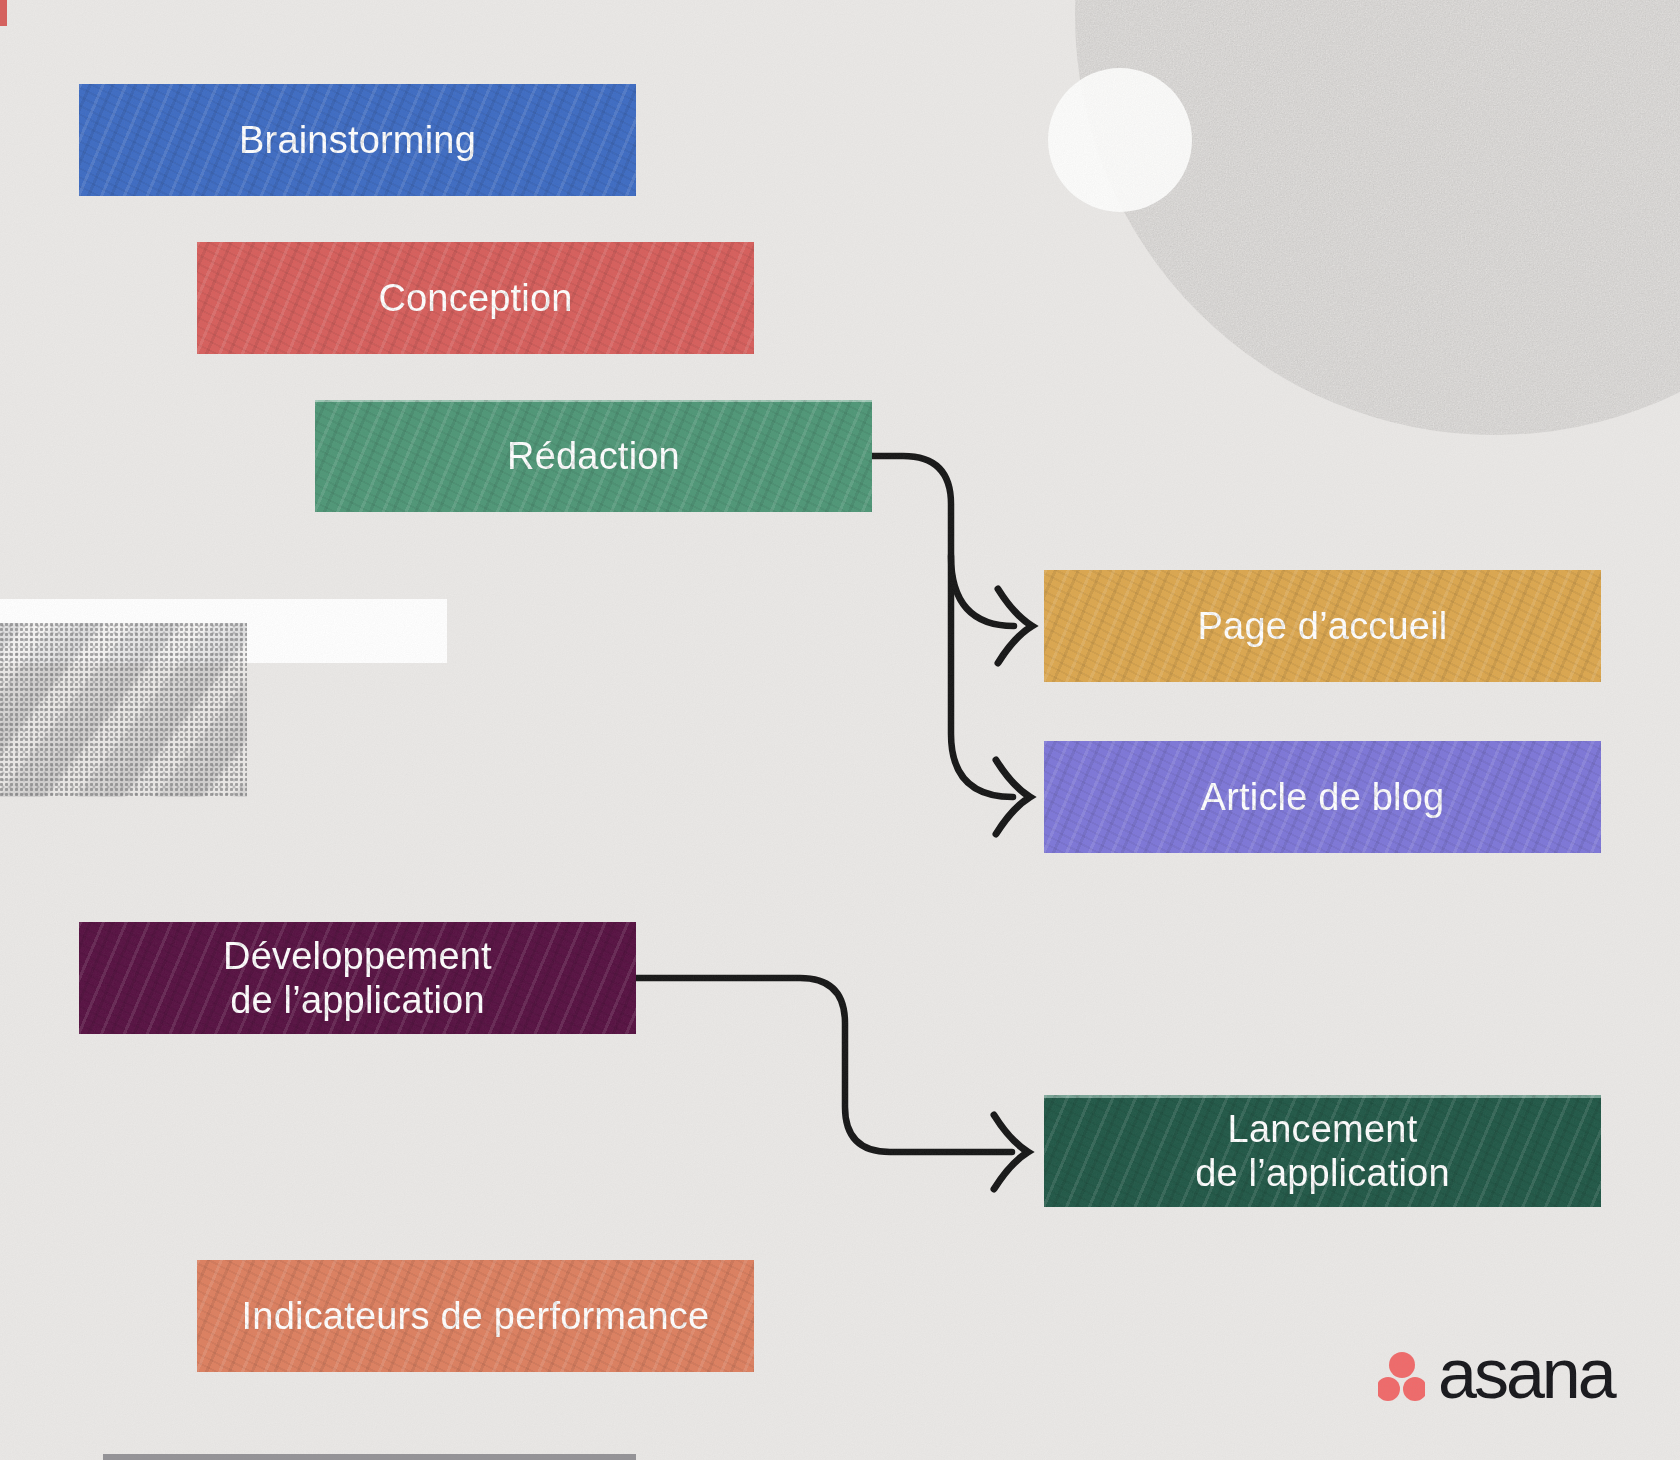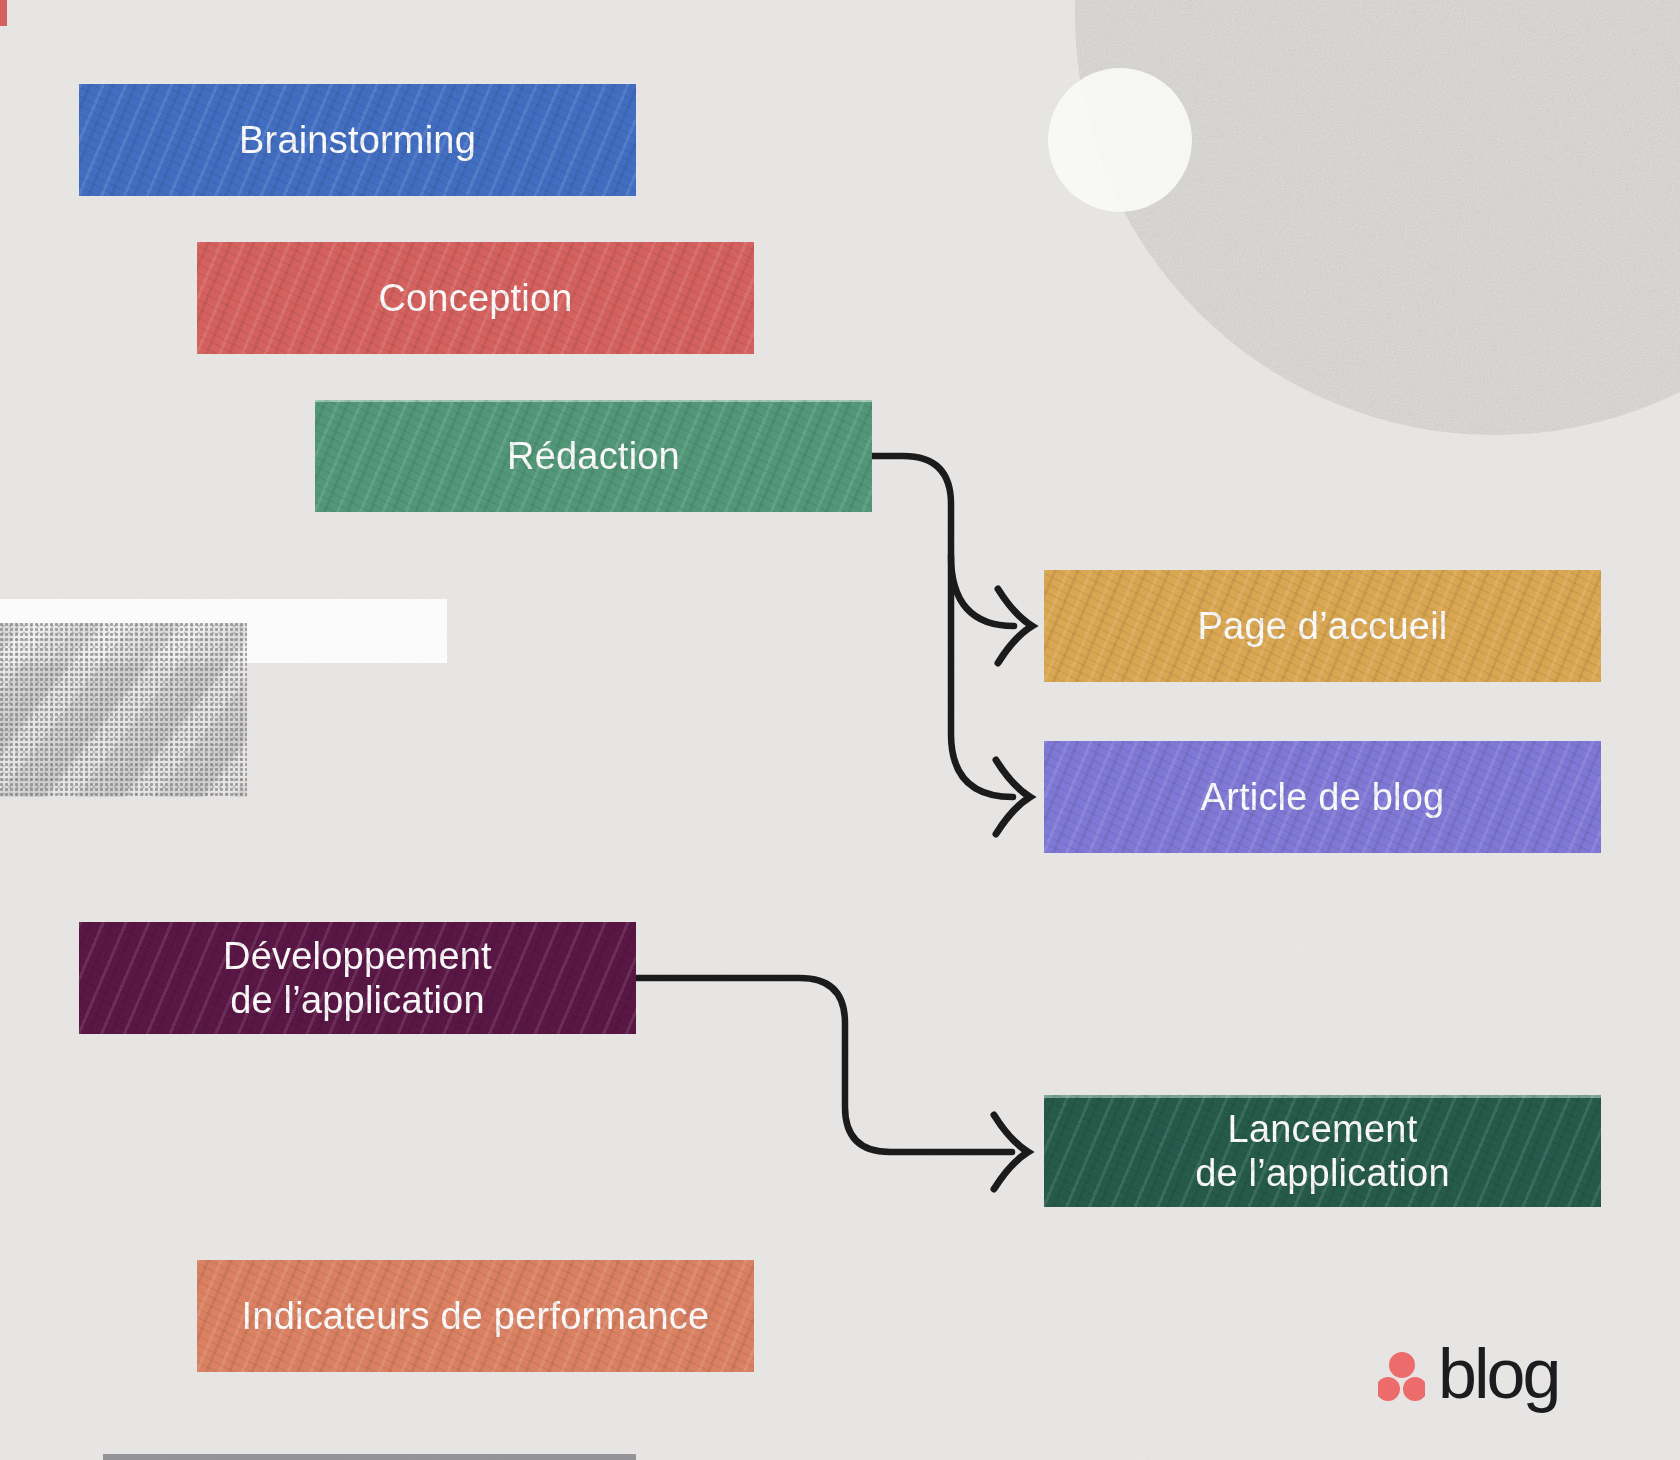--- a/index.html
+++ b/index.html
@@ -134,20 +134,20 @@
   <div class="bar bar-indicateurs">
     <span>Indicateurs de performance</span>
   </div>
 
   <div class="logo">
     <svg width="47" height="52" viewBox="0 0 47 52">
       <circle cx="24" cy="15" r="13" fill="#f06a6a"></circle>
       <circle cx="10" cy="39" r="12" fill="#f06a6a"></circle>
       <circle cx="37" cy="39" r="12" fill="#f06a6a"></circle>
     </svg>
-    <span class="logo-text">blog</span>
+    <span class="logo-text">asana</span>
   </div>
 
   <svg class="grain-top" width="1680" height="1460" viewBox="0 0 1680 1460">
     <rect x="0" y="0" width="1680" height="1460" fill="#ffffff" filter="url(#paper)" opacity="0.16"></rect>
   </svg>
 
 </div>
 
 </body></html>

